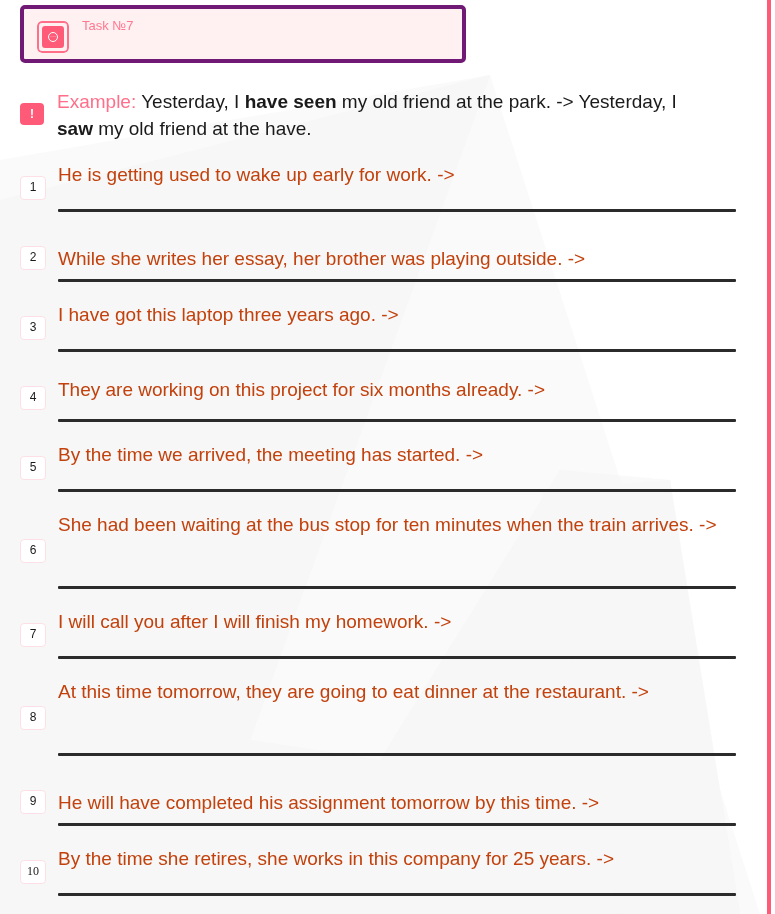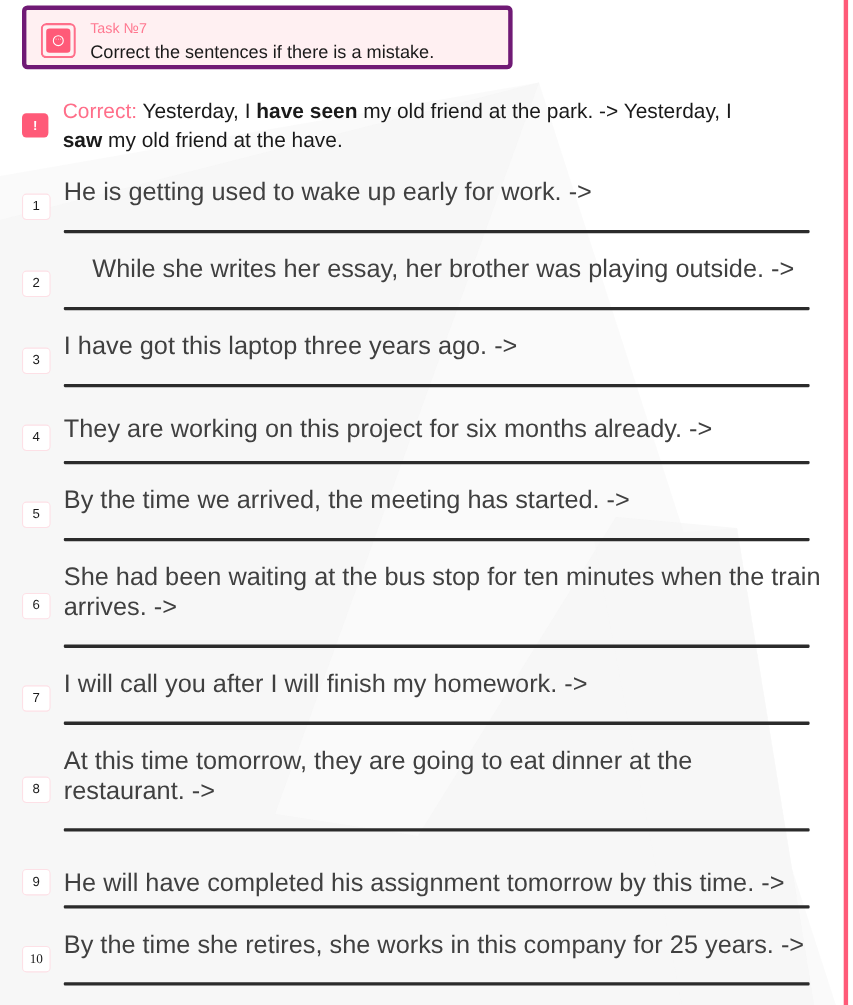--- a/index.html
+++ b/index.html
@@ -61,21 +61,21 @@
   .example-text b { font-weight: bold; margin-top: 32px; }
   .item { position: absolute; left: 0; width: 775px; }
   .badge {
     position: absolute; left: 20px; width: 26px; height: 24px;
     border: 1.5px solid #fde0e6; border-radius: 4px; box-sizing: border-box;
     background: #ffffff;
     font-size: 12px; line-height: 21px; text-align: center; color: #1a1a1a;
   }
   .q {
     position: absolute; left: 58px; width: 690px;
-    font-size: 23px; line-height: 27px; color: #404040;
+    font-size: 19px; line-height: 27px; color: #c2410c;
   }
   .answer-line {
     position: absolute; left: 58px; width: 678px; height: 2.5px;
     background: #2b2b2b; border-radius: 1px;
   }
 </style>
 </head>
 <body>
 
 <svg class="bg-shape" viewBox="0 0 775 914">
@@ -87,39 +87,38 @@
 <div class="right-bar"></div>
 
 <div class="task-header">
   <div class="task-icon">
     <div class="frame"></div>
     <div class="inner">
         <div class="dots">···</div>
       </div>
   </div>
   <div class="task-label">Task №7</div>
-  <div class="task-title">Correct the sentences if there is a mistake.</div>
 </div>
 
 <div class="example">
   <div class="example-icon">!</div>
   <div class="example-text">
-    <span class="lbl">Correct:</span><span> Yesterday, I </span><b>have seen</b><span> my old friend at the park. -&gt; Yesterday, I </span><b>saw</b><span> my old friend at the have.</span>
+    <span class="lbl">Example:</span><span> Yesterday, I </span><b>have seen</b><span> my old friend at the park. -&gt; Yesterday, I </span><b>saw</b><span> my old friend at the have.</span>
   </div>
 </div>
 
 <div class="item" style="top:160px;">
   <div class="badge" style="top:16px;">1</div>
   <div class="q" style="top:1px;">He is getting used to wake up early for work. -&gt;</div>
   <div class="answer-line" style="top:49px;"></div>
 </div>
 
 <div class="item" style="top:230px;">
   <div class="badge" style="top:16px;">2</div>
-  <div class="q" style="top:1px;text-align:center;">While she writes her essay, her brother was playing outside. -&gt;</div>
+  <div class="q" style="top:15px;">While she writes her essay, her brother was playing outside. -&gt;</div>
   <div class="answer-line" style="top:49px;"></div>
 </div>
 
 <div class="item" style="top:300px;">
   <div class="badge" style="top:16px;">3</div>
   <div class="q" style="top:1px;">I have got this laptop three years ago. -&gt;</div>
   <div class="answer-line" style="top:49px;"></div>
 </div>
 
 <div class="item" style="top:370px;">

